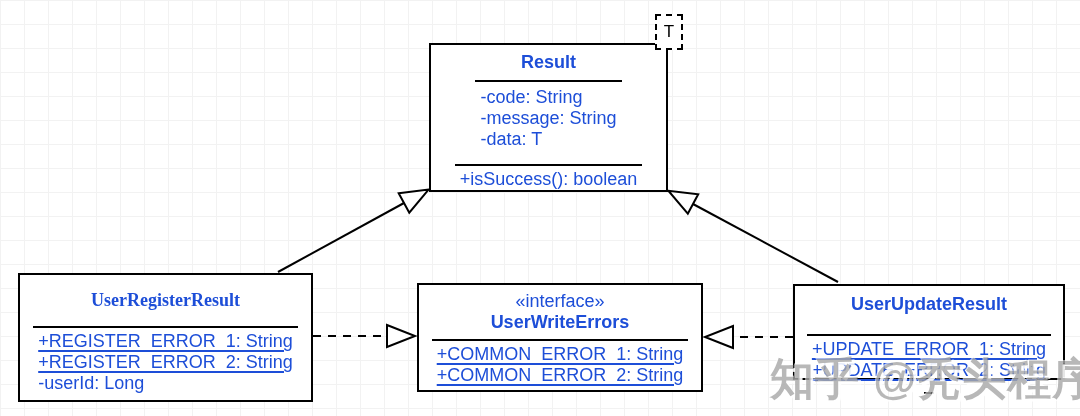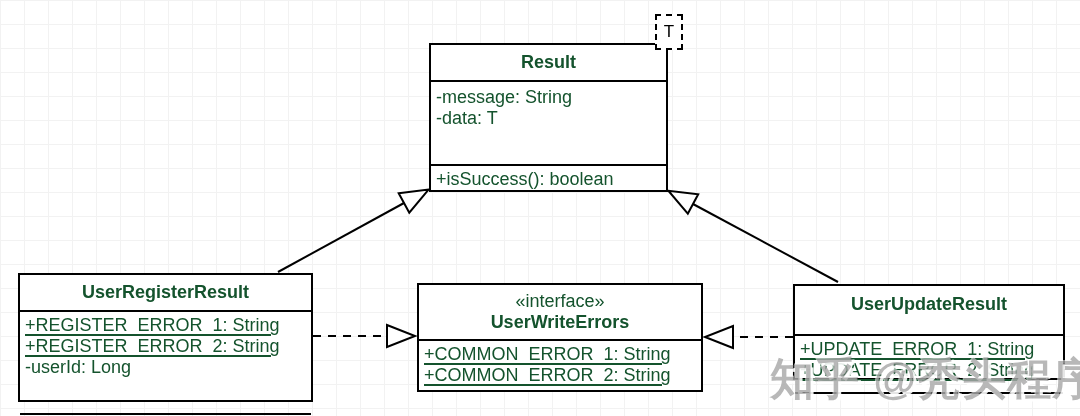--- a/index.html
+++ b/index.html
@@ -25,22 +25,23 @@
     z-index: 1;
   }
   .cls {
     position: absolute;
     background: #ffffff;
     border: 2px solid #000000;
     box-sizing: border-box;
     display: flex;
     flex-direction: column;
     z-index: 2;
-    color: #14532d;
+    color: #1d4ed8;
     font-size: 18px;
+    align-items: center;
   }
   .cls-title {
     display: flex;
     flex-direction: column;
     align-items: center;
     justify-content: center;
     font-weight: bold;
     line-height: 21px;
     box-sizing: border-box;
     flex: 0 0 auto;
@@ -108,34 +109,35 @@
     <line x1="838" y1="282" x2="693" y2="204" stroke="#000000" stroke-width="2" marker-end="url(#tri)"></line>
     <line x1="313" y1="336" x2="387" y2="336" stroke="#000000" stroke-width="2" stroke-dasharray="8,7" marker-end="url(#tri)"></line>
     <line x1="793" y1="337" x2="733" y2="337" stroke="#000000" stroke-width="2" stroke-dasharray="8,7" marker-end="url(#tri)"></line>
   </svg>
 
   <div class="cls" style="left:429px; top:43px; width:239px; height:149px;">
     <div class="cls-title" style="height:35px;">
       <span>Result</span>
     </div>
     <div class="compartment" style="height:84px; padding-top:5px;">
+      <div class="member">-code: String</div>
       <div class="member">-message: String</div>
       <div class="member">-data: T</div>
     </div>
     <div class="compartment grow">
       <div class="member">+isSuccess(): boolean</div>
     </div>
   </div>
 
   <div id="template-param">
     <span>T</span>
   </div>
 
   <div class="cls" style="left:18px; top:273px; width:295px; height:129px;">
-    <div class="cls-title" style="height:35px;">
+    <div class="cls-title" style="height:51px;font-family:Liberation Serif, serif;">
       <span>UserRegisterResult</span>
     </div>
     <div class="compartment" style="height:103px;">
       <div class="member static-member">+REGISTER_ERROR_1: String</div>
       <div class="member static-member">+REGISTER_ERROR_2: String</div>
       <div class="member">-userId: Long</div>
     </div>
     <div class="compartment grow"></div>
   </div>
 

